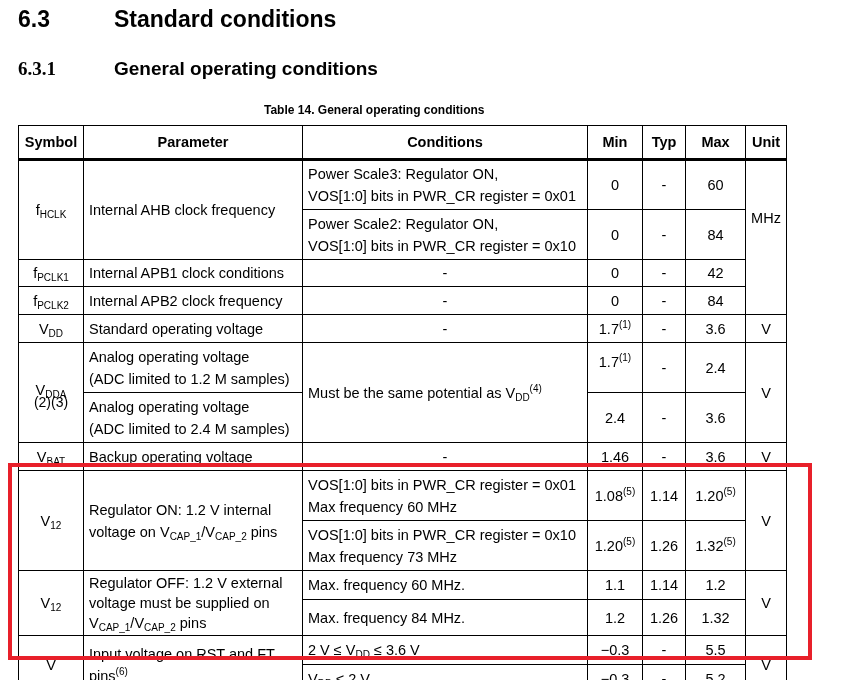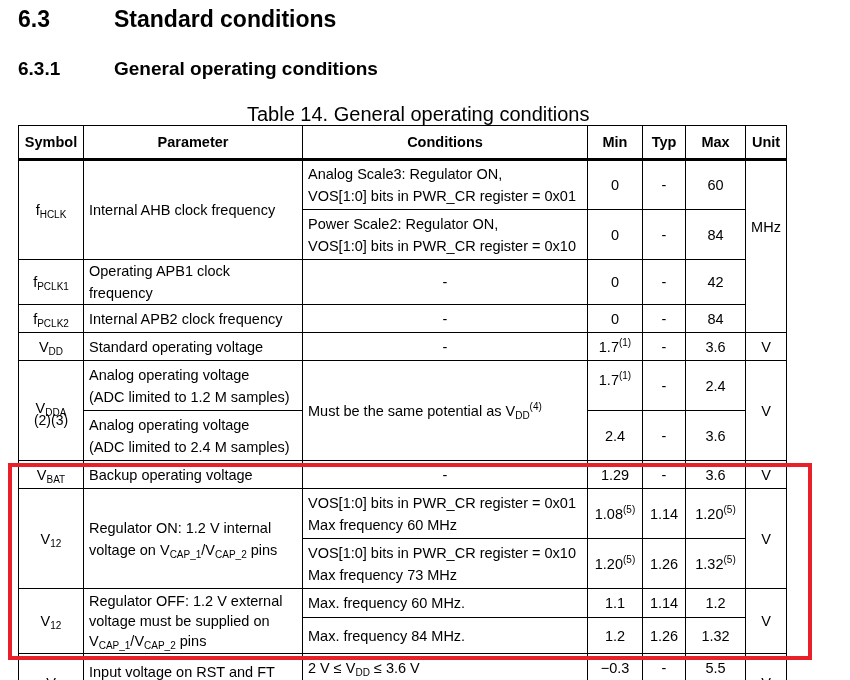--- a/index.html
+++ b/index.html
@@ -2,23 +2,23 @@
 <html><head>
 <meta charset="utf-8">
 <style>
   html, body { margin:0; padding:0; background:#ffffff; }
   body { width:850px; height:680px; position:relative; overflow:hidden;
          font-family:"Liberation Sans", sans-serif; color:#000; }
   .h1 { position:absolute; left:18px; top:6px; font-size:23px; font-weight:bold; }
   .h1 .num { position:absolute; left:0; top:0; }
   .h1 .txt { position:absolute; left:96px; top:0; white-space:nowrap; }
   .h2 { position:absolute; left:18px; top:58px; font-size:19px; font-weight:bold; }
-  .h2 .num { position:absolute; left:0; top:0; }
+  .h2 .num { position:absolute; left:0; top:0;font-family:Liberation Serif, serif; }
   .h2 .txt { position:absolute; left:96px; top:0; white-space:nowrap; }
-  .caption { position:absolute; left:247px; top:103px; font-size:20px; font-weight:normal; white-space:nowrap; }
+  .caption { position:absolute; left:264px; top:103px; font-size:12px; font-weight:bold; white-space:nowrap; }
 
   table.spec { position:absolute; left:18px; top:125px; border-collapse:collapse;
                font-size:14.5px; table-layout:fixed; }
   table.spec td, table.spec th { border:1px solid #000; padding:0 5px; vertical-align:middle; line-height:22px; }
   table.spec th { font-weight:bold; text-align:center; height:32px; border-bottom:3px solid #000; }
   .c { text-align:center; }
   .l { text-align:left; }
   sub { font-size:10px; vertical-align:-3px; line-height:0;text-align:right; }
   sup { font-size:10px; vertical-align:6px; line-height:0; }
   .subsmall { font-size:14px; display:block; line-height:10px; margin-top:-4px; }
@@ -57,41 +57,41 @@
     <th>Min</th>
     <th>Typ</th>
     <th>Max</th>
     <th>Unit</th>
   </tr>
 
   <tr style="height:50px">
     <td class="c" rowspan="2"><span>f</span><sub>HCLK</sub></td>
     <td class="l" rowspan="2">Internal AHB clock frequency</td>
     <td class="l">
-          <div>Analog Scale3: Regulator ON,</div>
+          <div>Power Scale3: Regulator ON,</div>
           <div>VOS[1:0] bits in PWR_CR register = 0x01</div>
         </td>
     <td class="c">0</td>
     <td class="c">-</td>
     <td class="c">60</td>
     <td class="c" rowspan="4" style="padding-bottom:40px">MHz</td>
   </tr>
   <tr style="height:50px">
     <td class="l">
           <div>Power Scale2: Regulator ON,</div>
           <div>VOS[1:0] bits in PWR_CR register = 0x10</div>
         </td>
     <td class="c">0</td>
     <td class="c">-</td>
     <td class="c">84</td>
   </tr>
 
   <tr style="height:27px">
     <td class="c"><span>f</span><sub>PCLK1</sub></td>
-    <td class="l">Operating APB1 clock frequency</td>
+    <td class="l">Internal APB1 clock conditions</td>
     <td class="c">-</td>
     <td class="c">0</td>
     <td class="c">-</td>
     <td class="c">42</td>
   </tr>
 
   <tr style="height:28px">
     <td class="c"><span>f</span><sub>PCLK2</sub></td>
     <td class="l">Internal APB2 clock frequency</td>
     <td class="c">-</td>
@@ -129,21 +129,21 @@
         </td>
     <td class="c">2.4</td>
     <td class="c">-</td>
     <td class="c">3.6</td>
   </tr>
 
   <tr style="height:28px">
     <td class="c"><span>V</span><sub>BAT</sub></td>
     <td class="l">Backup operating voltage</td>
     <td class="c">-</td>
-    <td class="c">1.29</td>
+    <td class="c">1.46</td>
     <td class="c">-</td>
     <td class="c">3.6</td>
     <td class="c">V</td>
   </tr>
 
   <tr style="height:50px">
     <td class="c" rowspan="2"><span>V</span><sub>12</sub></td>
     <td class="l" rowspan="2">
           <div>Regulator ON: 1.2 V internal</div>
           <div><span>voltage on V</span><sub>CAP_1</sub><span>/V</span><sub>CAP_2</sub><span> pins</span></div>

